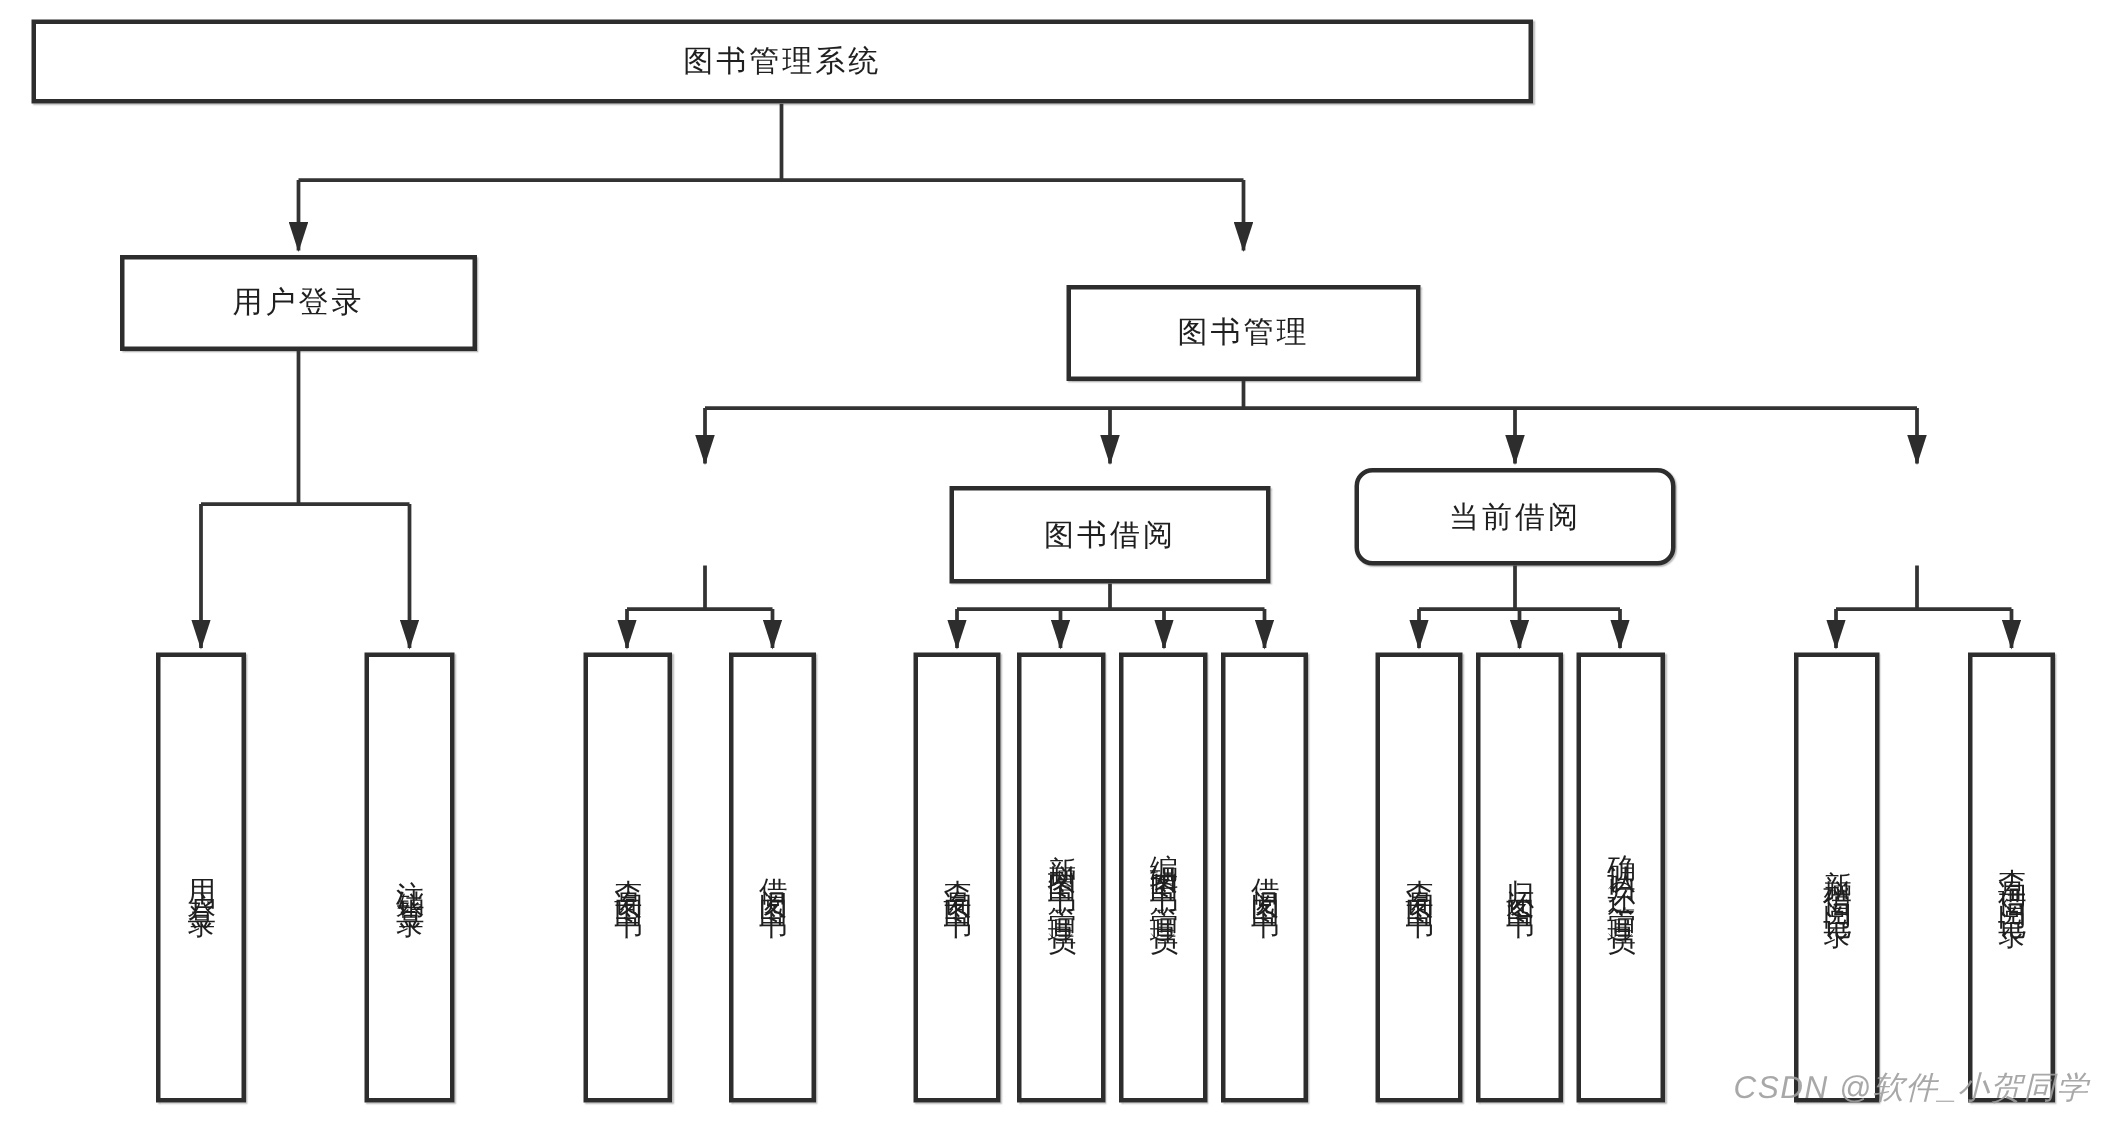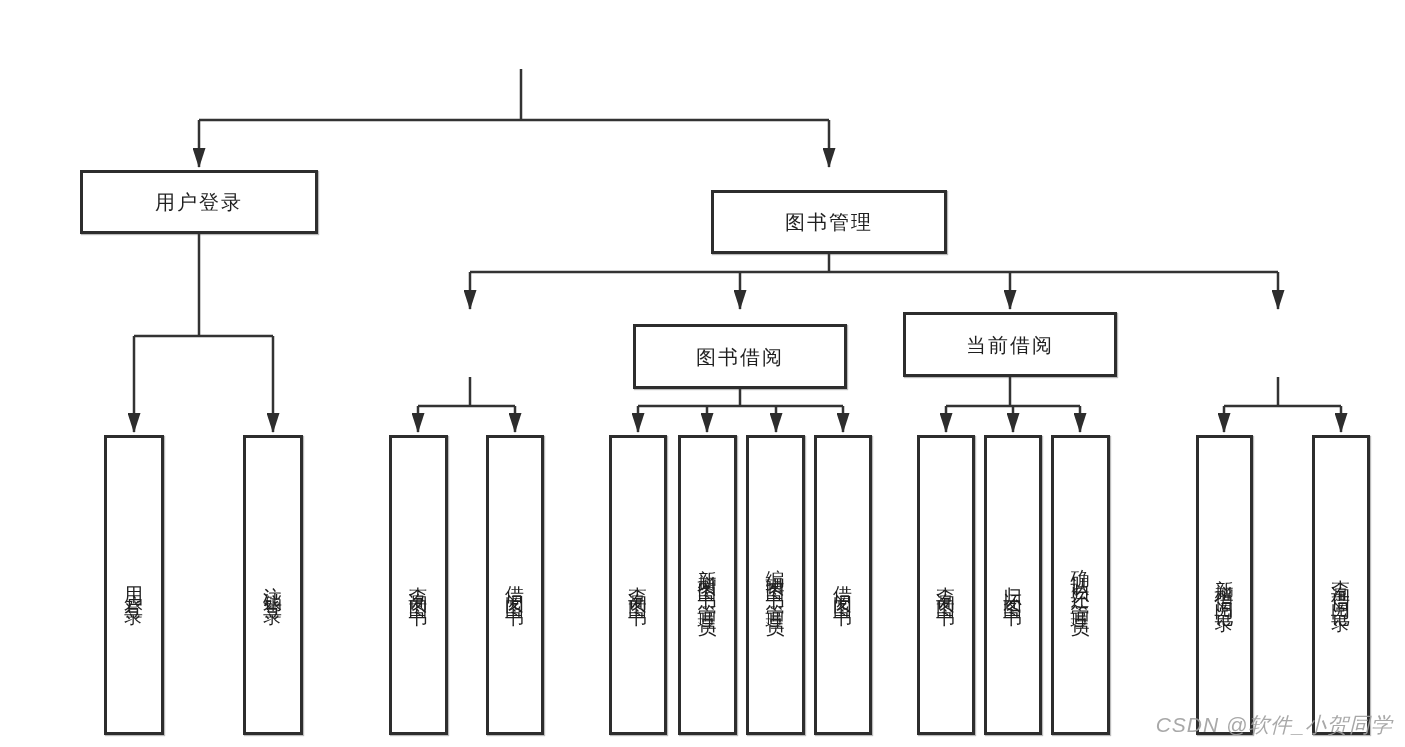--- a/index.html
+++ b/index.html
@@ -97,26 +97,27 @@
       <path d="M1013,406 L1013,432" marker-end="url(#arr)"></path>
       <path d="M1080,406 L1080,432" marker-end="url(#arr)"></path>
 
       <path d="M1278,377 L1278,406"></path>
       <path d="M1224,406 L1341,406"></path>
       <path d="M1224,406 L1224,432" marker-end="url(#arr)"></path>
       <path d="M1341,406 L1341,432" marker-end="url(#arr)"></path>
     </g>
   </svg>
 
+  <div class="node h" style="left:21px; top:13px; width:1001px; height:56px;">图书管理系统</div>
 
   <div class="node h" style="left:80px; top:170px; width:238px; height:64px;">用户登录</div>
   <div class="node h" style="left:711px; top:170px; width:236px; height:64px;margin-top:20px;">图书管理</div>
 
   <div class="node h" style="left:633px; top:312px; width:214px; height:65px;margin-top:12px;">图书借阅</div>
-  <div class="node h" style="left:903px; top:312px; width:214px; height:65px;">当前借阅</div>
+  <div class="node h" style="left:903px; top:312px; width:214px; height:65px;border-radius:12px;">当前借阅</div>
 
   <div class="node v" style="left:104px; top:435px; width:60px; height:300px;">用户登录</div>
   <div class="node v" style="left:243px; top:435px; width:60px; height:300px;">注销登录</div>
 
   <div class="node v" style="left:389px; top:435px; width:59px; height:300px;">查询图书</div>
   <div class="node v" style="left:486px; top:435px; width:58px; height:300px;">借阅图书</div>
 
   <div class="node v" style="left:609px; top:435px; width:58px; height:300px;">查询图书</div>
   <div class="node v" style="left:678px; top:435px; width:59px; height:300px;">新增图书（管理员）</div>
   <div class="node v" style="left:746px; top:435px; width:59px; height:300px;">编辑图书（管理员）</div>

